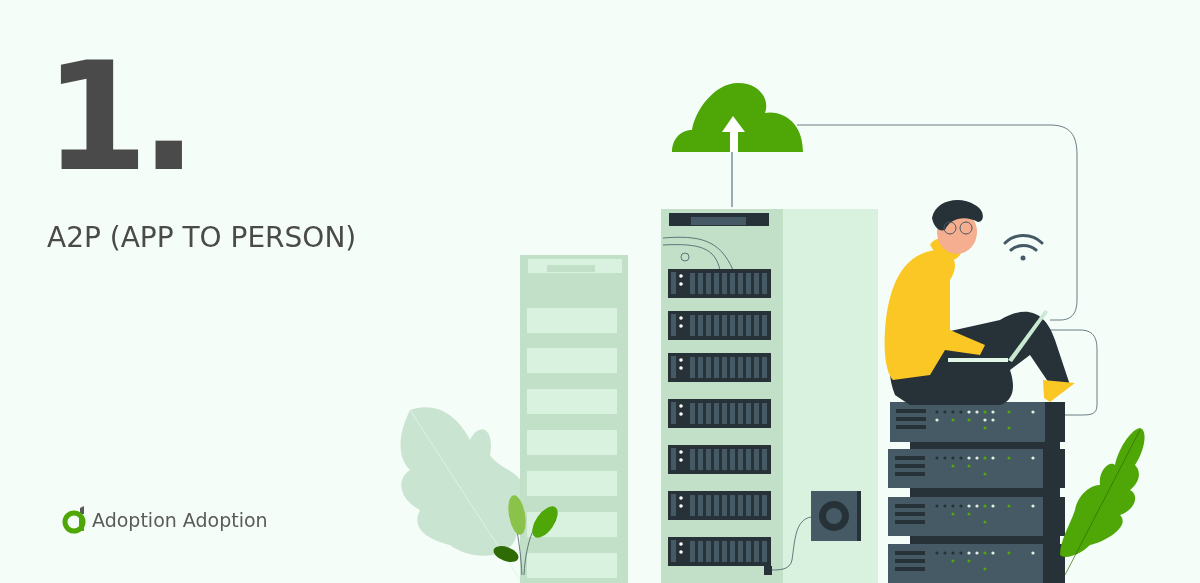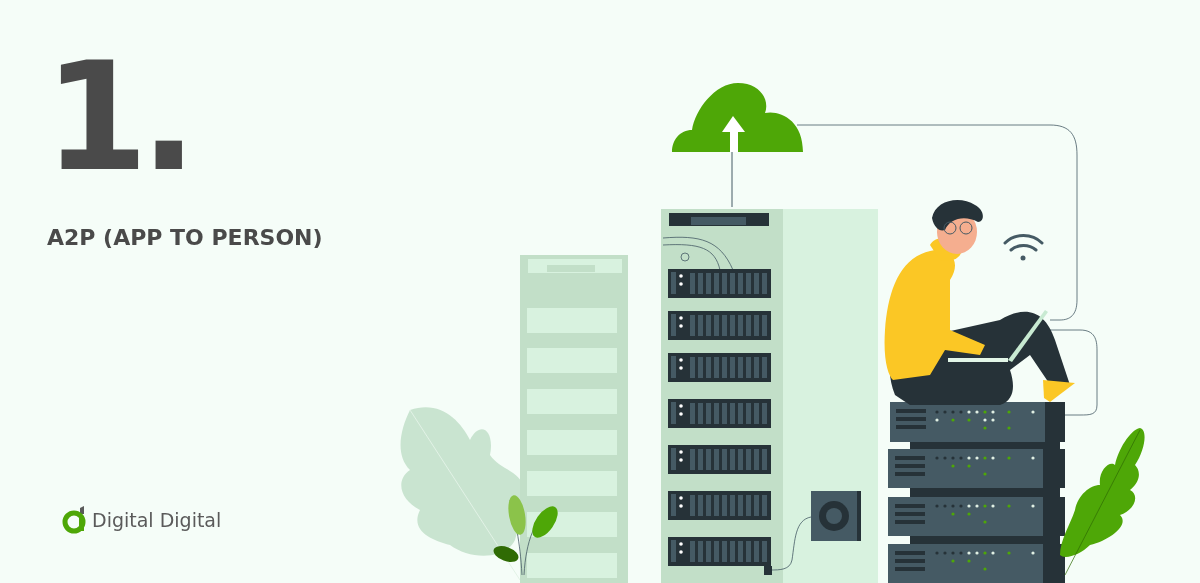--- a/index.html
+++ b/index.html
@@ -1,37 +1,37 @@
 <!DOCTYPE html>
 <html><head>
 <meta charset="utf-8">
 <style>
   html,body{margin:0;padding:0;}
   body{width:1200px;height:583px;background:#f5fdf8;position:relative;overflow:hidden;font-family:"DejaVu Sans","Liberation Sans",sans-serif;}
   .num{position:absolute;left:44px;top:42px;font-family:"DejaVu Sans",sans-serif;font-weight:bold;font-size:150px;line-height:150px;color:#4a4a4a;letter-spacing:-8px;}
-  .title{position:absolute;left:47px;top:222px;font-family:"DejaVu Sans",sans-serif;font-weight:bold;font-size:22px;line-height:31px;color:#4a4a4a;}
+  .title{position:absolute;left:47px;top:222px;font-family:"DejaVu Sans",sans-serif;font-weight:normal;font-size:28px;line-height:31px;color:#4a4a4a;}
   .logo{position:absolute;left:62px;top:506px;display:flex;align-items:center;}
   .logo-text{font-family:"DejaVu Sans",sans-serif;font-size:19px;color:#5a5a5a;margin-left:4px;}
   svg.art{position:absolute;left:0;top:0;}
 </style>
 </head>
 <body>
 
 <div class="num">1.</div>
 <div class="title">
   <div>A2P (APP TO PERSON)</div>
 </div>
 
 <div class="logo">
   <svg width="26" height="28" viewBox="0 0 26 28">
     <path d="M18 2 L22 0 L22 8 L18 8 Z" fill="#5a5a5a"></path>
     <circle cx="12" cy="16" r="9" fill="none" stroke="#4ea707" stroke-width="5"></circle>
     <rect x="17" y="10" width="5" height="15" fill="#4ea707"></rect>
   </svg>
-  <span class="logo-text">Digital Digital</span>
+  <span class="logo-text">Adoption Adoption</span>
 </div>
 
 <svg class="art" width="1200" height="583" viewBox="0 0 1200 583">
 
   <g>
     <path d="M410 410 C440 400 460 420 470 440 C480 420 495 430 490 455 C500 470 520 470 525 490 C530 510 520 520 515 540 C505 560 470 560 450 545 C430 540 410 530 420 510 C400 500 395 480 410 470 C395 455 400 430 410 410 Z" fill="#c9e4d0"></path>
     <path d="M410 410 L520 580" stroke="#e2f2e6" stroke-width="1" fill="none"></path>
   </g>
 
   <g>

